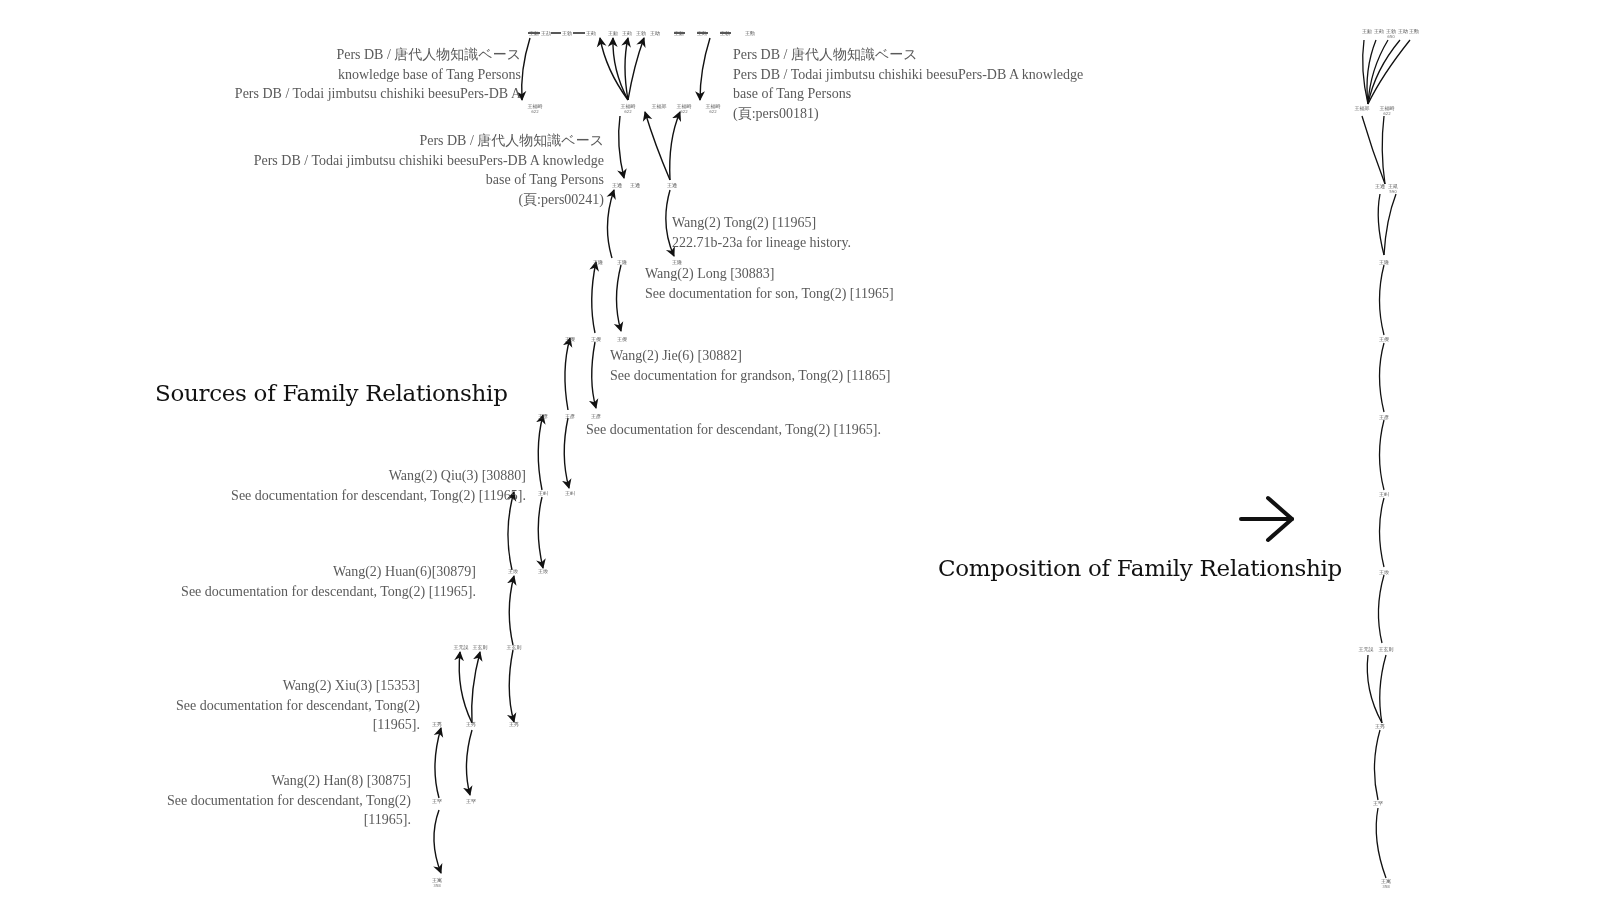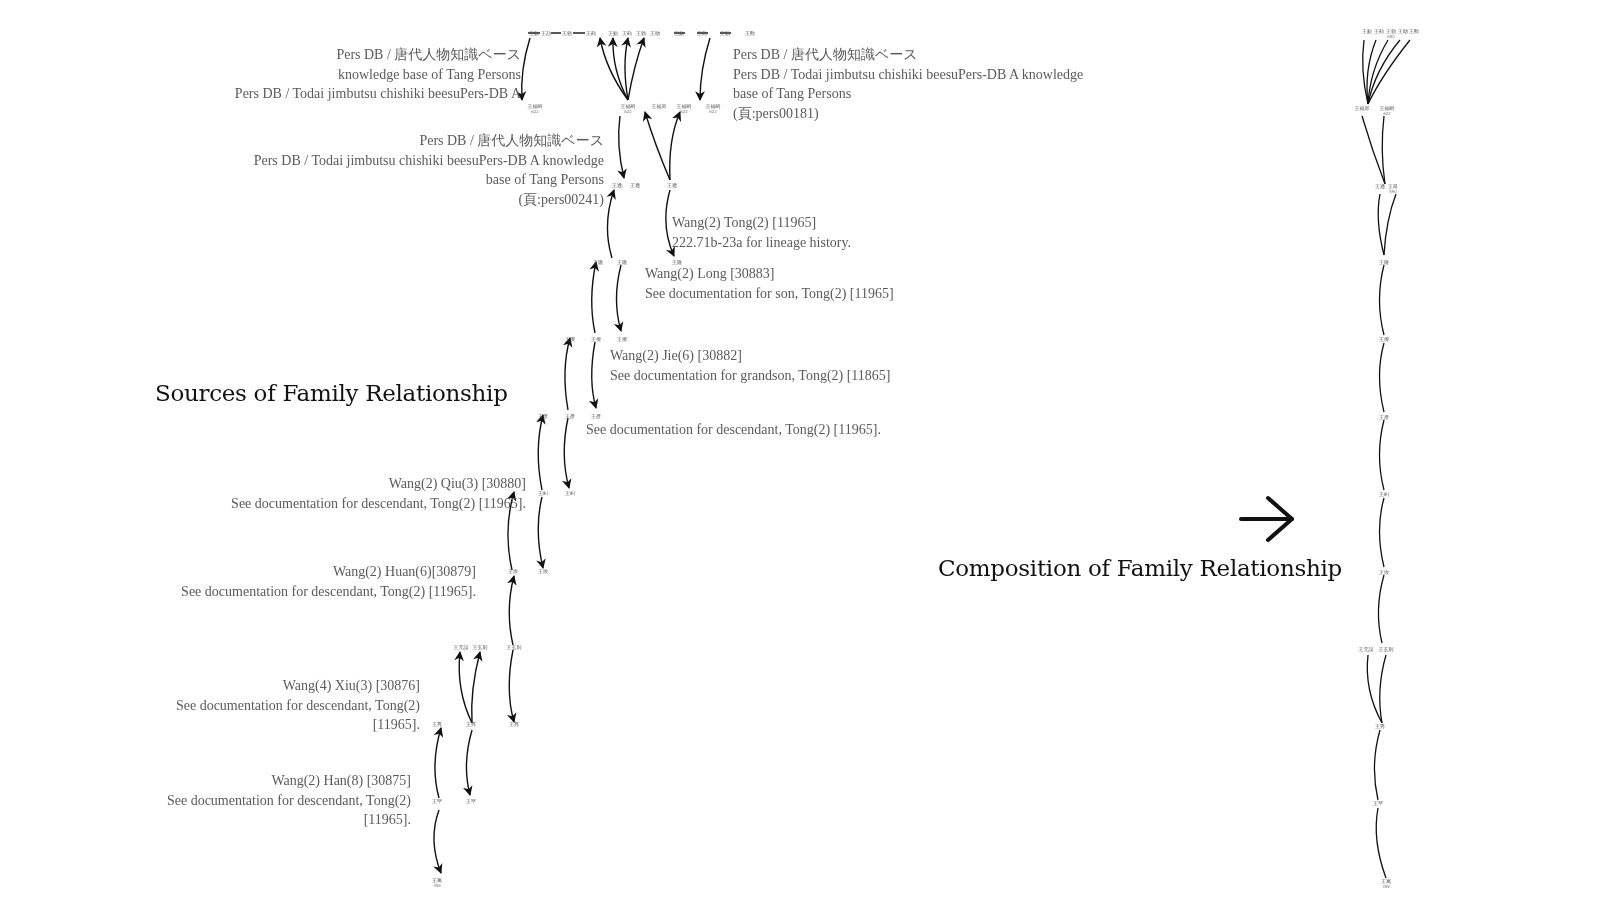--- a/index.html
+++ b/index.html
@@ -216,32 +216,32 @@
 
   <div class="note left" style="left:610px;top:346px;">
     <div>Wang(2) Jie(6) [30882]</div>
     <div>See documentation for grandson, Tong(2) [11865]</div>
   </div>
 
   <div class="note left" style="left:586px;top:420px;">
     <div>See documentation for descendant, Tong(2) [11965].</div>
   </div>
 
-  <div class="note right" style="right:1074px;top:466px;margin-top:8px;">
+  <div class="note right" style="right:1074px;top:466px;">
     <div>Wang(2) Qiu(3) [30880]</div>
     <div>See documentation for descendant, Tong(2) [11965].</div>
   </div>
 
   <div class="note right" style="right:1124px;top:562px;">
     <div>Wang(2) Huan(6)[30879]</div>
     <div>See documentation for descendant, Tong(2) [11965].</div>
   </div>
 
   <div class="note right" style="right:1180px;top:676px;">
-    <div>Wang(4) Xiu(3) [30876]</div>
+    <div>Wang(2) Xiu(3) [15353]</div>
     <div>See documentation for descendant, Tong(2)</div>
     <div>[11965].</div>
   </div>
 
   <div class="note right" style="right:1189px;top:771px;">
     <div>Wang(2) Han(8) [30875]</div>
     <div>See documentation for descendant, Tong(2)</div>
     <div>[11965].</div>
   </div>
 

